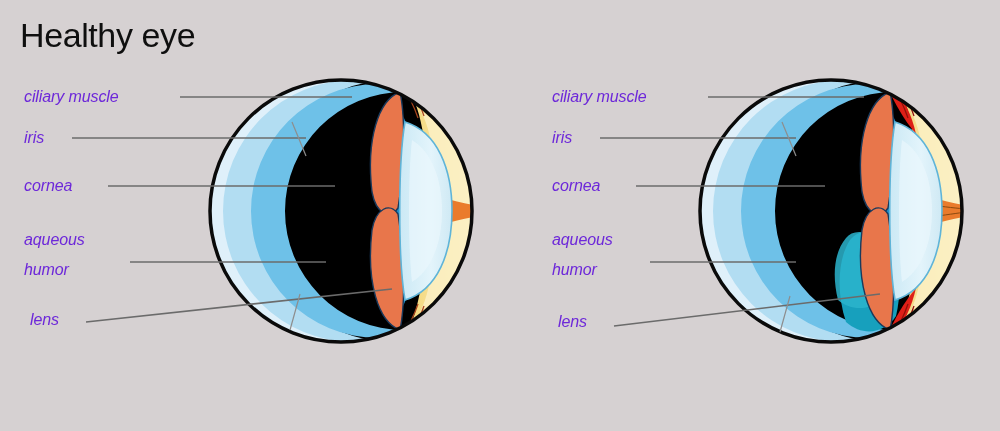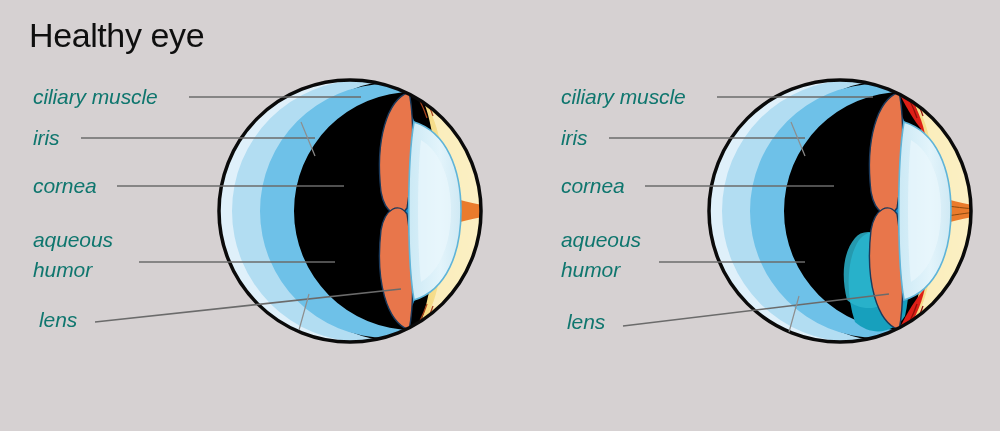--- a/index.html
+++ b/index.html
@@ -17,21 +17,20 @@
     position: relative;
     width: 1000px;
     height: 431px;
     background: #d6d1d2;
   }
   .panel {
     position: absolute;
     top: 0;
     width: 500px;
     height: 413px;
-    margin-left: 9px;
   }
   #panel-healthy { left: 0; }
   #panel-glaucoma { left: 500px; }
 
   .panel-title {
     position: absolute;
     top: 15px;
     font-family: "Liberation Sans", sans-serif;
     font-size: 34px;
     font-weight: 400;
@@ -40,23 +39,23 @@
     white-space: nowrap;
     line-height: 40px;
   }
   #panel-healthy .panel-title { left: 20px; }
   #panel-glaucoma .panel-title { left: 28px; }
 
   .label {
     position: absolute;
     font-family: "Liberation Sans", sans-serif;
     font-style: italic;
-    font-size: 21px;
+    font-size: 16px;
     font-weight: 400;
-    color: #0f766e;
+    color: #6d28d9;
     white-space: nowrap;
     line-height: 26px;
     letter-spacing: -0.1px;
   }
   .label.two-line { line-height: 31px; }
 
   .eye-svg {
     position: absolute;
     top: 0;
     left: 0;

